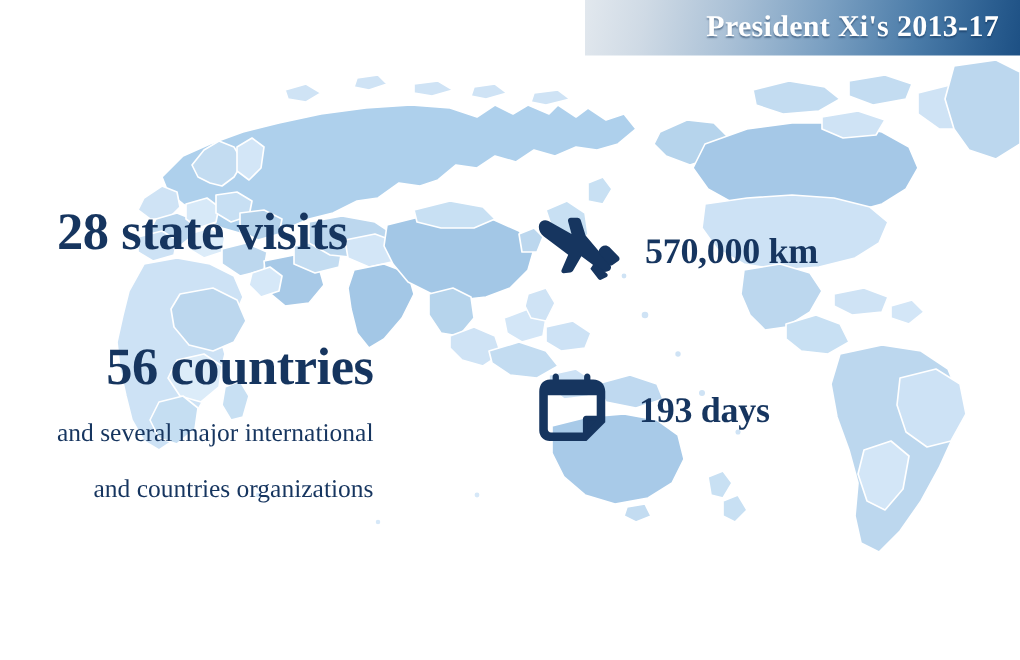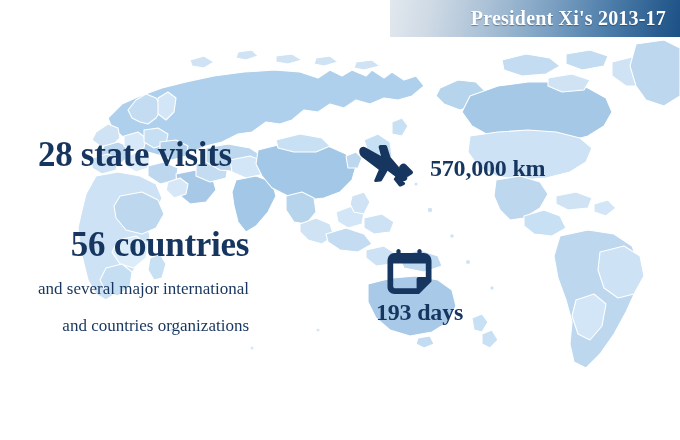--- a/index.html
+++ b/index.html
@@ -90,21 +90,21 @@
     white-space: nowrap;
   }
 
   
   .stat-row {
     position: absolute;
     display: flex;
     align-items: center;
   }
   #stat-distance { left: 356px; top: 142px; }
-  #stat-days     { left: 358px; top: 248px; flex-direction: column; }
+  #stat-days     { left: 358px; top: 248px; }
 
   .stat-row .icon-box {
     flex: 0 0 auto;
     display: flex;
     align-items: center;
     justify-content: center;
   }
   #plane-icon-box { width: 62px; height: 52px; }
   #calendar-icon-box { width: 50px; height: 52px; }
 

